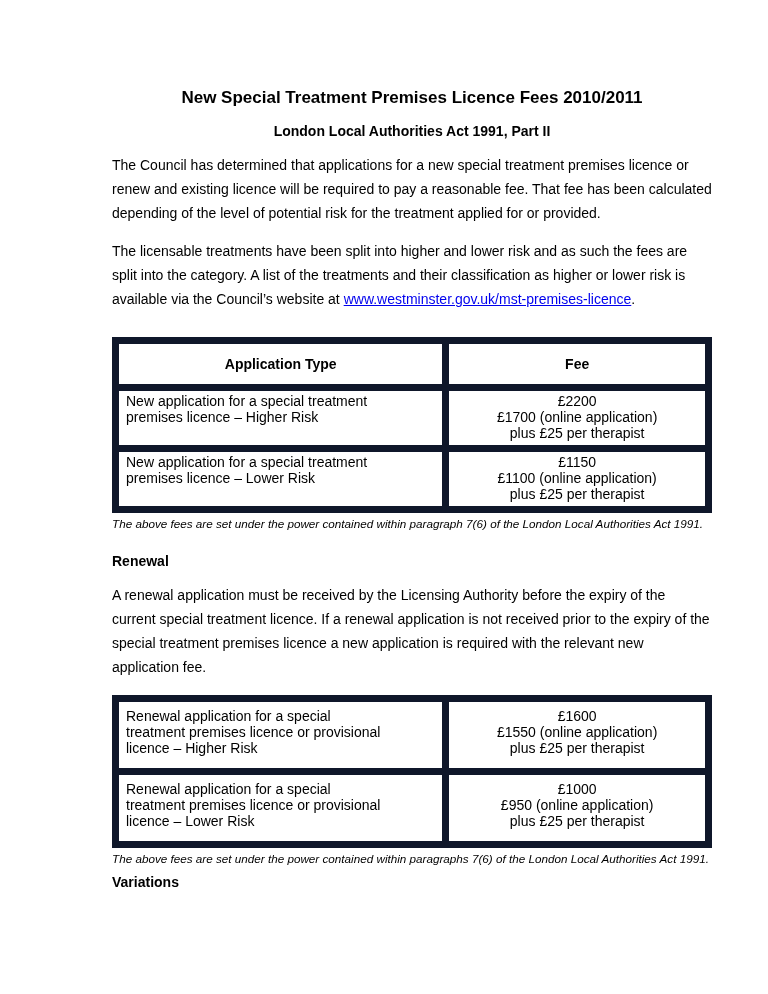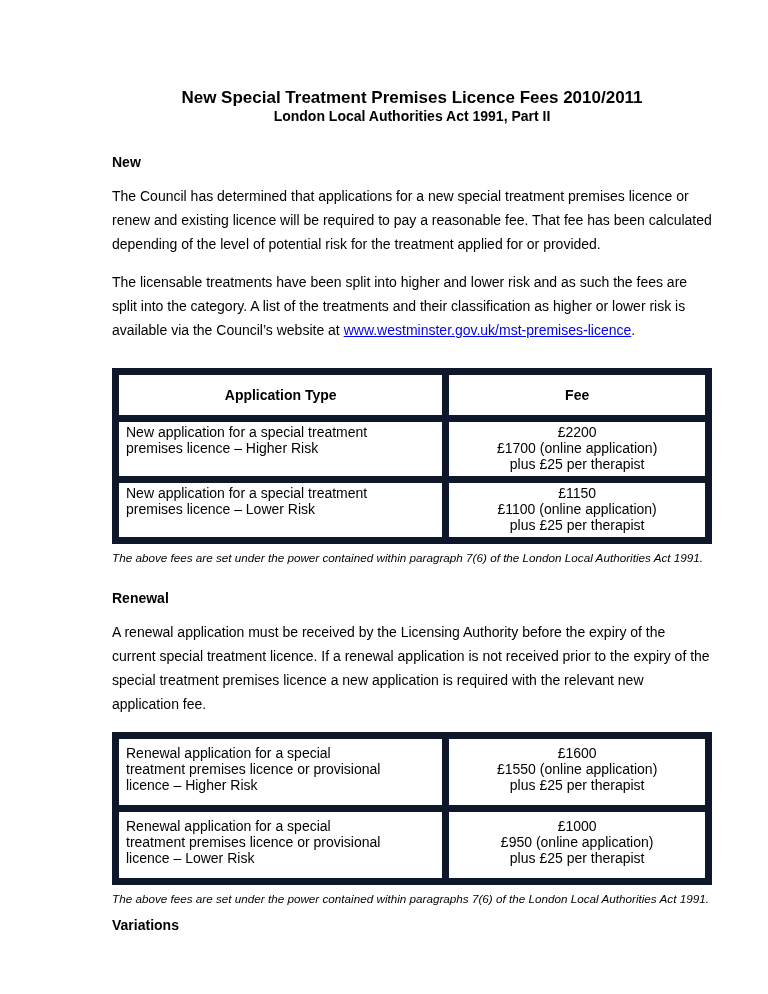--- a/index.html
+++ b/index.html
@@ -13,20 +13,21 @@
   .page {
     width: 768px; height: 994px;
     background: #ffffff;
     padding: 88px 56px 30px 112px;
   }
   .doc-title {
     font-size: 17px; font-weight: bold; text-align: center;
   }
   .doc-subtitle {
     font-size: 14px; font-weight: bold; text-align: center;
+    margin-top: 15px;
   }
   .section-heading {
     font-size: 14px; font-weight: bold;
     margin-top: 30px;
   }
   .body-para {
     font-size: 14px; line-height: 24px;
     margin-top: 14px;
   }
   a.doc-link {
@@ -37,37 +38,36 @@
     font-size: 14px; table-layout: fixed;
   }
   table.fees td, table.fees th { border: 7px solid #0f172a; vertical-align: top; }
   table.t1 { margin-top: 26px; }
   table.t2 { margin-top: 16px; }
   th.hdr { font-size: 14px; font-weight: bold; text-align: center; padding: 12px 4px; }
   td.cell-type { padding: 2px 7px 4px; line-height: 16px; text-align: left; }
   td.cell-fee  { padding: 2px 7px 4px; line-height: 16px; text-align: center; }
   table.t2 td.cell-type, table.t2 td.cell-fee { padding: 6px 7px 12px; }
   .table-note {
-    font-size: 11.7px; font-style: italic; line-height: 20px;
+    font-size: 11.7px; font-style: italic; line-height: 14px;
     margin-top: 4px;
   }
   .col-type { width: 55.7%; }
   .col-fee  { width: 44.3%; }
   .mt-renewal { margin-top: 22px; }
   .mt-variations { margin-top: 8px; }
 </style>
 </head>
 <body>
 
 <div class="page">
 
   <div class="doc-title">New Special Treatment Premises Licence Fees 2010/2011</div>
   <div class="doc-subtitle">London Local Authorities Act 1991, Part II</div>
 
-  <div class="section-heading">New</div>
 
   <p class="body-para">The Council has determined that applications for a new special treatment premises licence or renew and existing licence will be required to pay a reasonable fee.  That fee has been calculated depending of the level of potential risk for the treatment applied for or provided.</p>
 
   <p class="body-para"><span>The licensable treatments have been split into higher and lower risk and as such the fees are split into the category.  A list of the treatments and their classification as higher or lower risk is available via the Council’s website at </span><a class="doc-link" href="#">www.westminster.gov.uk/mst-premises-licence</a><span>.</span></p>
 
   <table class="fees t1">
     <colgroup>
         <col class="col-type">
         <col class="col-fee">
       </colgroup>

